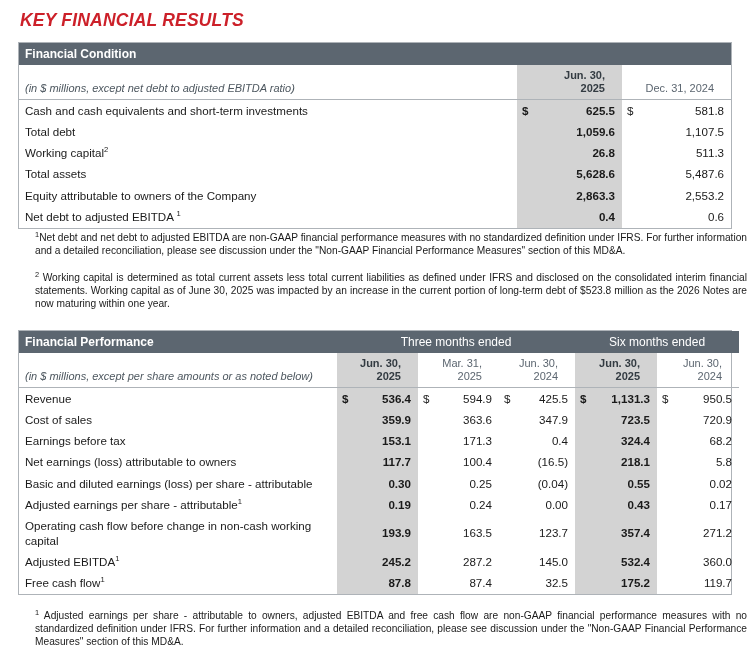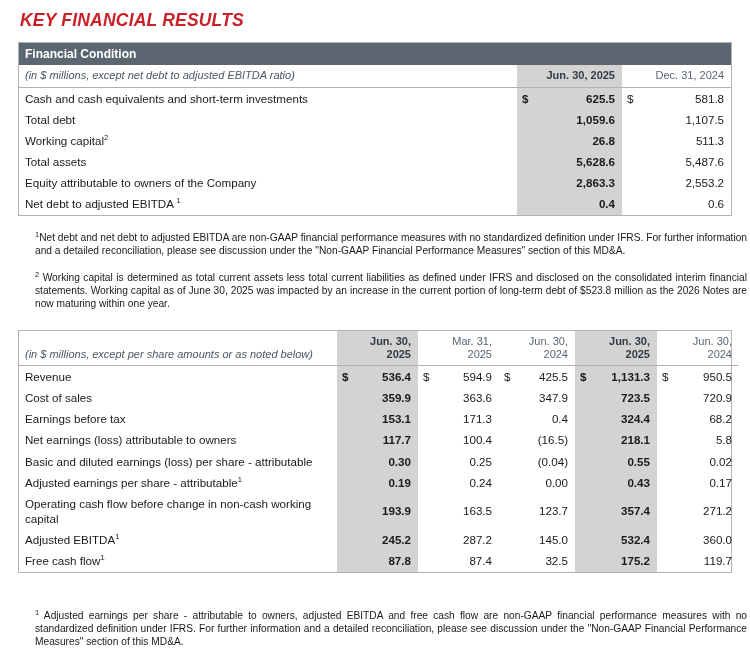--- a/index.html
+++ b/index.html
@@ -76,21 +76,21 @@
     line-height: 1.15;
   }
   tr.subhead > td.units {
     font-style: italic;
     padding-left: 6px;
     text-align: left;
     color: #4d575f;
   }
   tr.subhead > td.date {
     text-align: right;
-    padding-right: 7px;
+    padding-right: 17px;
     white-space: pre-line;
   }
   tr.subhead > td.hl {
     background: #d3d3d3;
     font-weight: bold;
     color: #333b42;
   }
 
   
   tr.data > td {
@@ -229,20 +229,25 @@
         <col style="width:18px">
         <col style="width:63px">
         <col style="width:18px">
         <col style="width:58px">
         <col style="width:18px">
         <col style="width:64px">
         <col style="width:18px">
         <col style="width:64px">
       </colgroup>
       <thead>
+        <tr class="band">
+          <th>Financial Performance</th>
+          <th class="grp" colspan="6">Three months ended</th>
+          <th class="grp" colspan="4">Six months ended</th>
+        </tr>
         <tr class="subhead">
           <td class="units">(in $ millions, except per share amounts or as noted below)</td>
           <td class="date hl"></td>
           <td class="date hl">Jun. 30,
 2025</td>
           <td class="date"></td>
           <td class="date">Mar. 31,
 2025</td>
           <td class="date"></td>
           <td class="date">Jun. 30,

